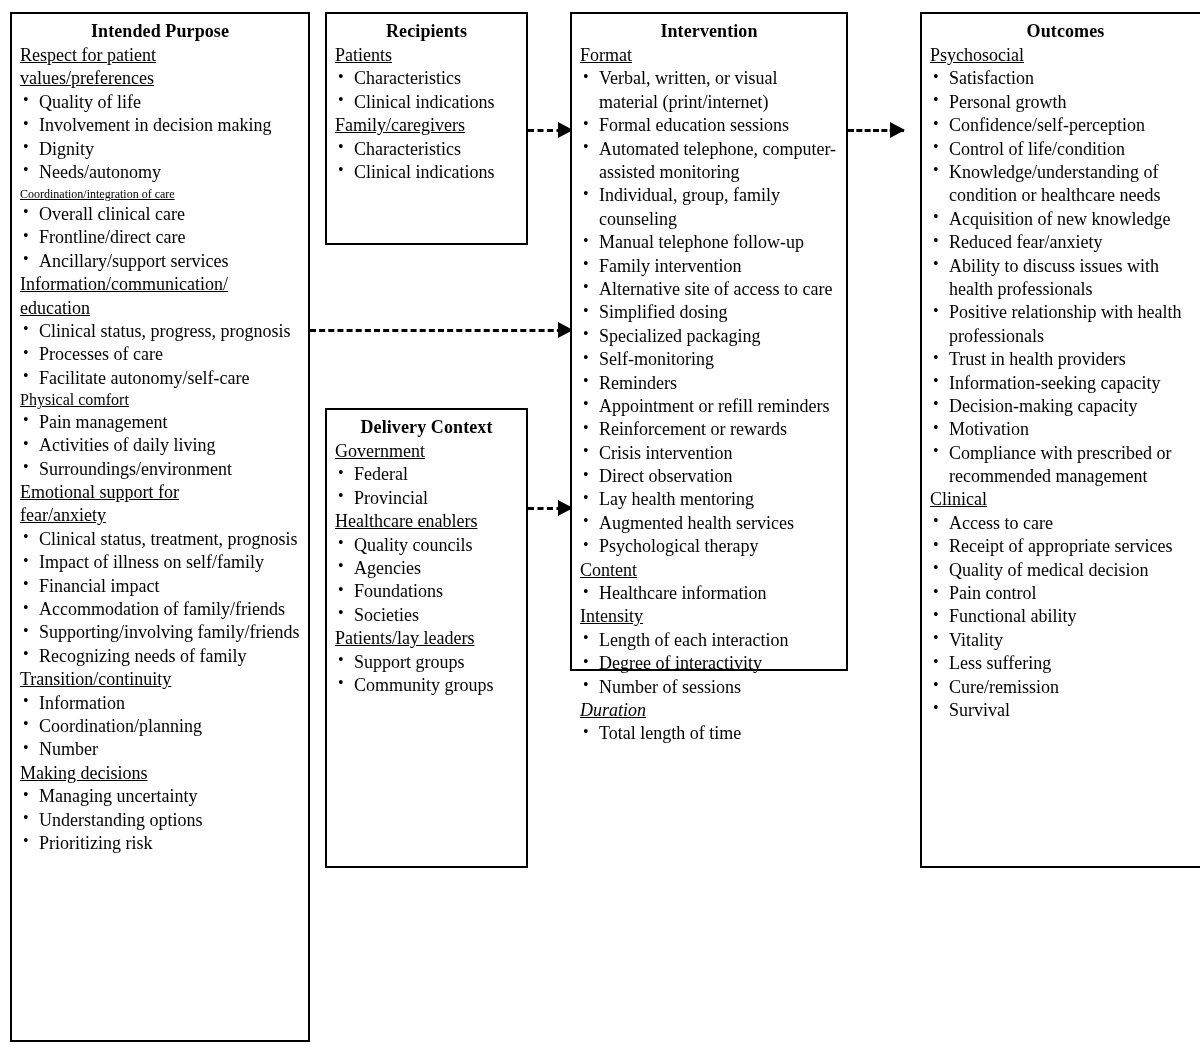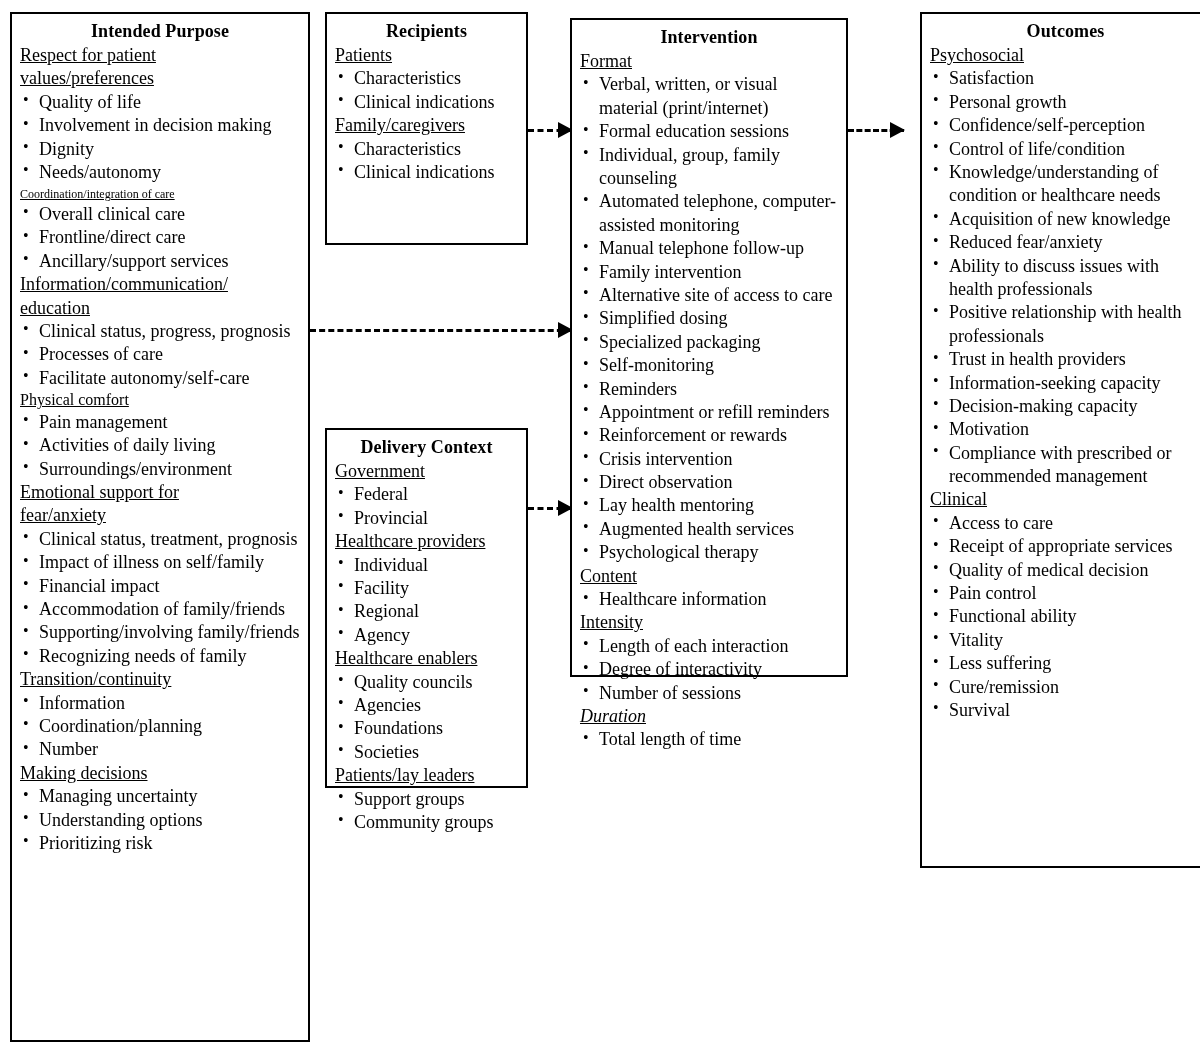--- a/index.html
+++ b/index.html
@@ -174,37 +174,28 @@
         <div class="section">
           <div class="head-2line"><span style="font-size: 18px; line-height: 1.3;">Family/caregivers</span></div>
           <ul class="bullets">
             <li>Characteristics</li>
             <li>Clinical indications</li>
           </ul>
         </div>
       </div>
   </div>
 
-  <div class="box" id="box-delivery-context" style="left:325px; top:428px; width:203px; height:360px;">
+  <div class="box" id="box-delivery-context" style="left:325px; top:408px; width:203px; height:460px;">
     <div class="box-title">Delivery Context</div>
     <div class="body">
         <div class="section">
           <div class="head-2line"><span style="font-size: 18px; line-height: 1.3;">Government</span></div>
           <ul class="bullets">
             <li>Federal</li>
             <li>Provincial</li>
-          </ul>
-        </div>
-        <div class="section">
-          <div class="head-2line"><span style="font-size: 18px; line-height: 1.3;">Healthcare providers</span></div>
-          <ul class="bullets">
-            <li>Individual</li>
-            <li>Facility</li>
-            <li>Regional</li>
-            <li>Agency</li>
           </ul>
         </div>
         <div class="section">
           <div class="head-2line"><span style="font-size: 18px; line-height: 1.3;">Healthcare enablers</span></div>
           <ul class="bullets">
             <li>Quality councils</li>
             <li>Agencies</li>
             <li>Foundations</li>
             <li>Societies</li>
           </ul>
@@ -212,30 +203,30 @@
         <div class="section">
           <div class="head-2line"><span style="font-size: 18px; line-height: 1.3;">Patients/lay leaders</span></div>
           <ul class="bullets">
             <li>Support groups</li>
             <li>Community groups</li>
           </ul>
         </div>
       </div>
   </div>
 
-  <div class="box" id="box-intervention" style="left:570px; top:18px; width:278px; height:659px;">
+  <div class="box" id="box-intervention" style="left:570px; top:12px; width:278px; height:659px;">
     <div class="box-title">Intervention</div>
     <div class="body">
         <div class="section">
           <div class="head-2line"><span style="font-size: 18px; line-height: 1.3;">Format</span></div>
           <ul class="bullets">
             <li>Verbal, written, or visual material (print/internet)</li>
             <li>Formal education sessions</li>
+            <li>Automated telephone, computer-assisted monitoring</li>
             <li>Individual, group, family counseling</li>
-            <li>Automated telephone, computer-assisted monitoring</li>
             <li>Manual telephone follow-up</li>
             <li>Family intervention</li>
             <li>Alternative site of access to care</li>
             <li>Simplified dosing</li>
             <li>Specialized packaging</li>
             <li>Self-monitoring</li>
             <li>Reminders</li>
             <li>Appointment or refill reminders</li>
             <li>Reinforcement or rewards</li>
             <li>Crisis intervention</li>

